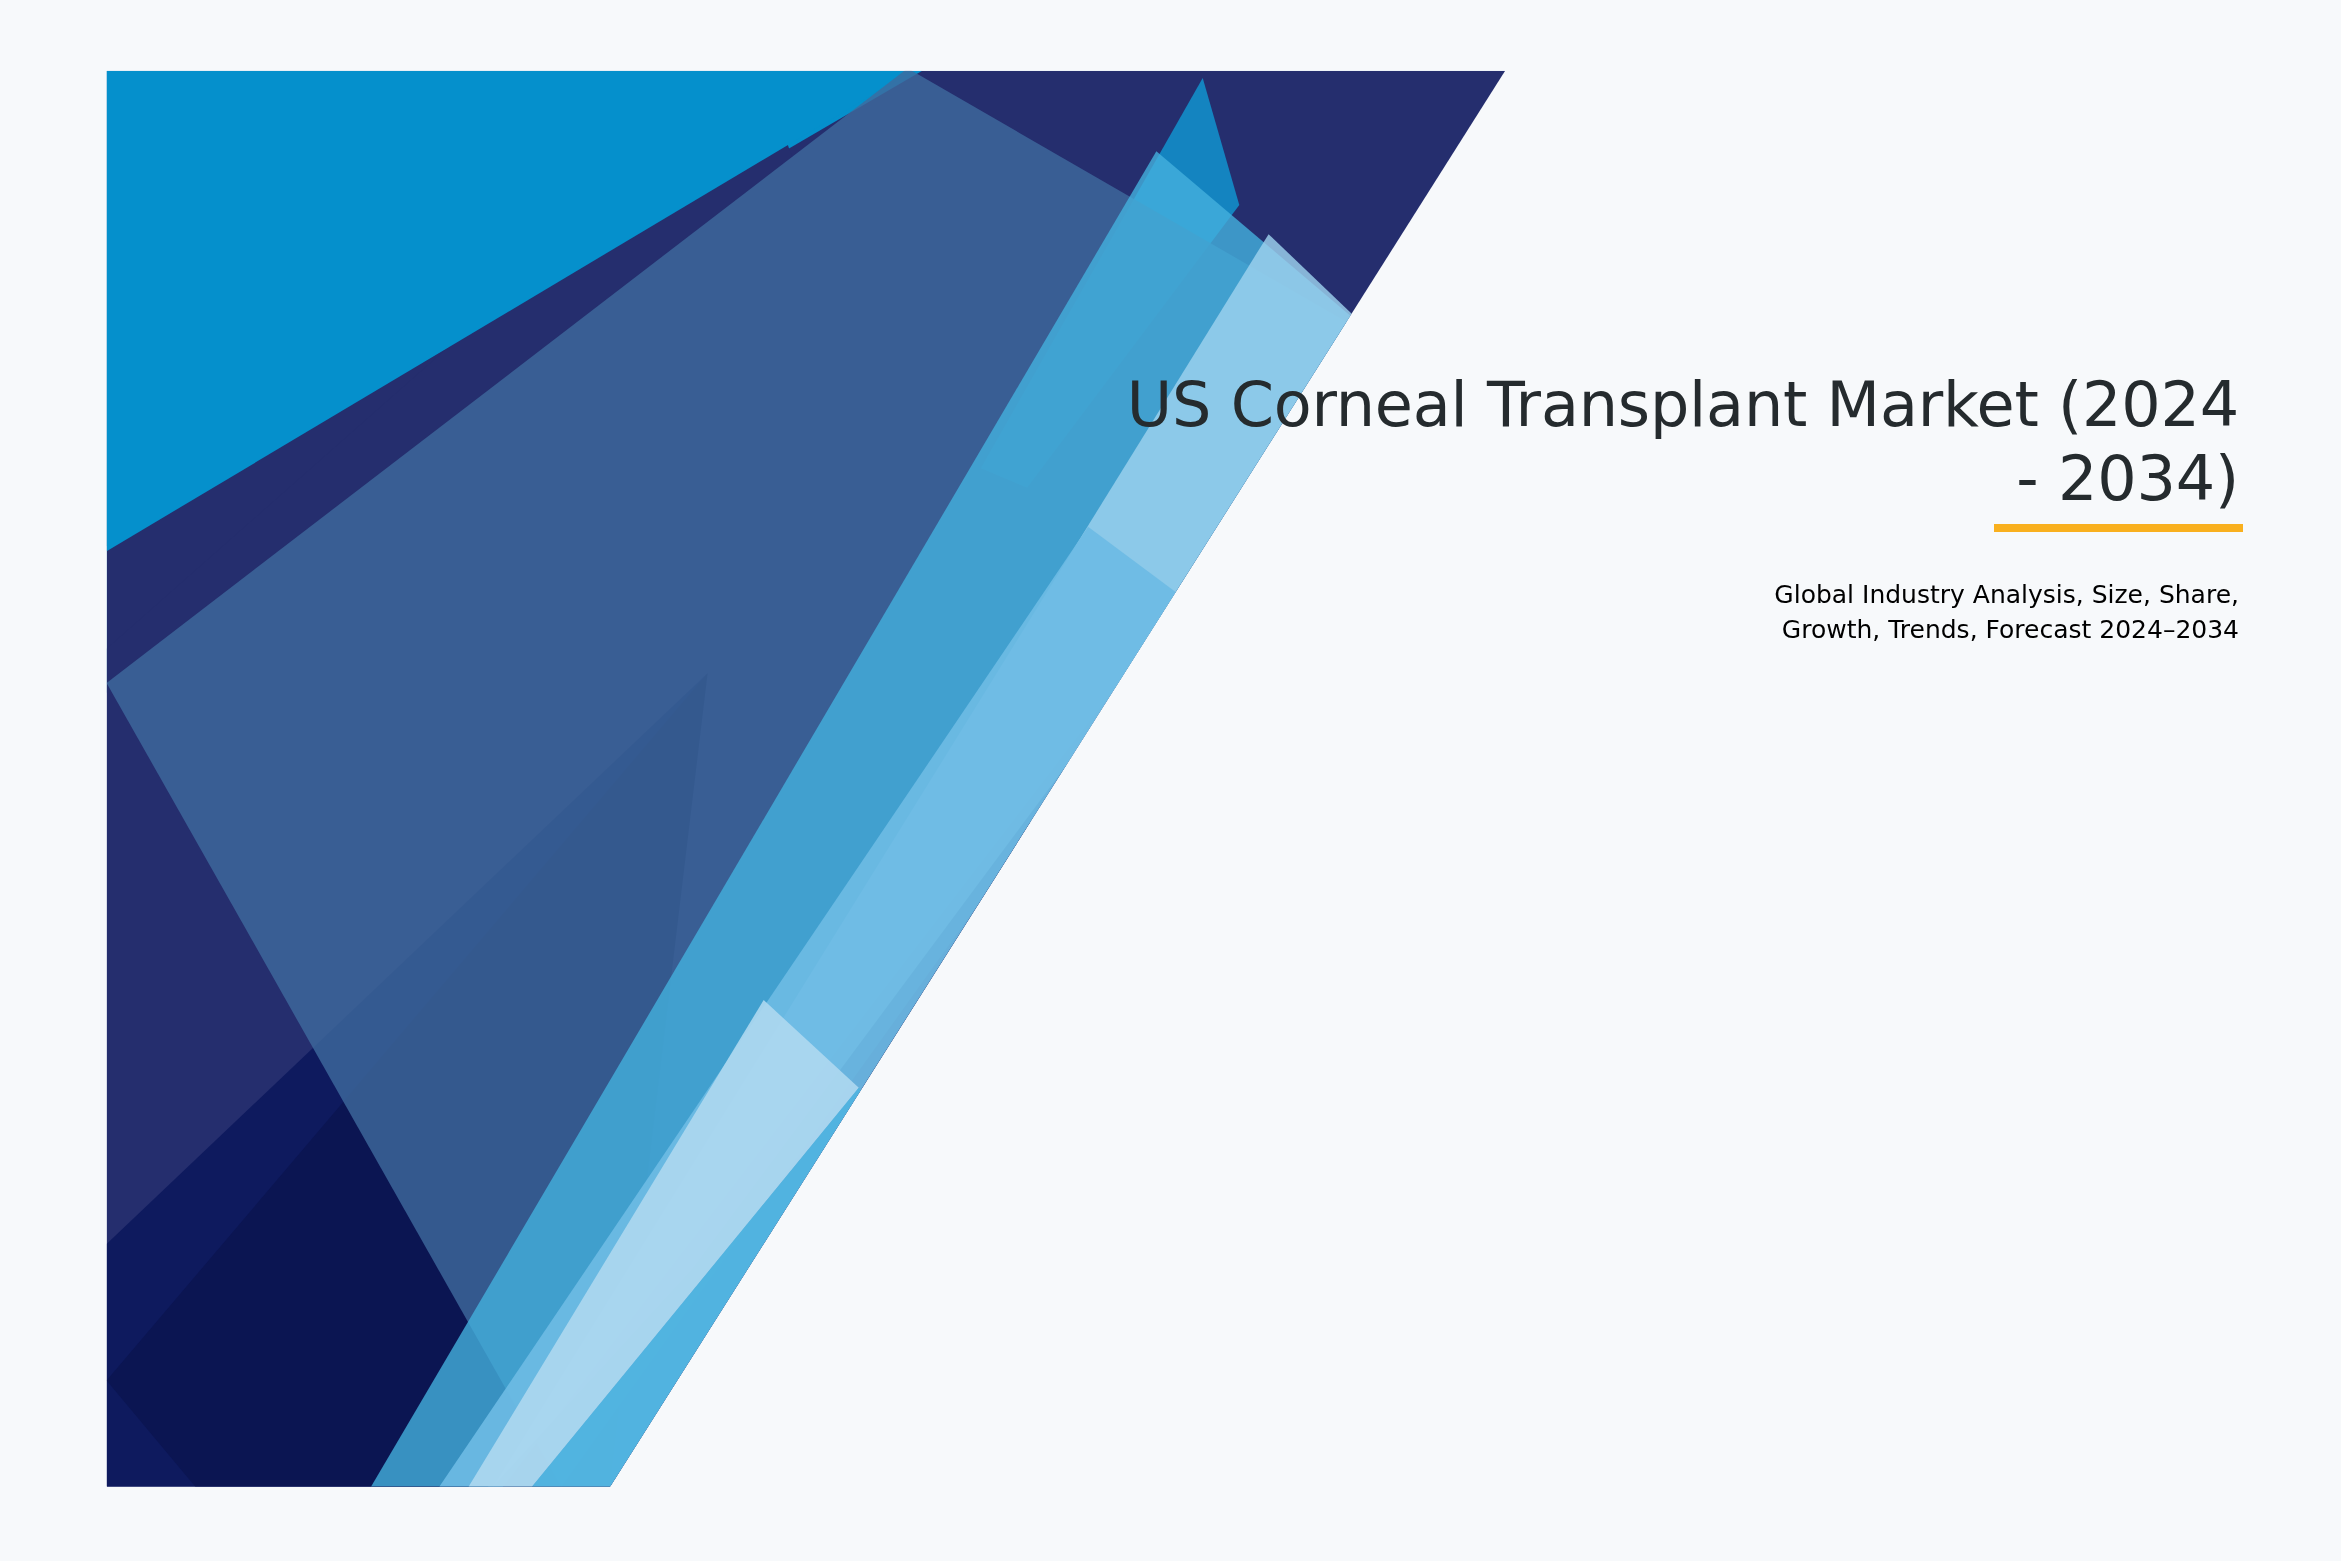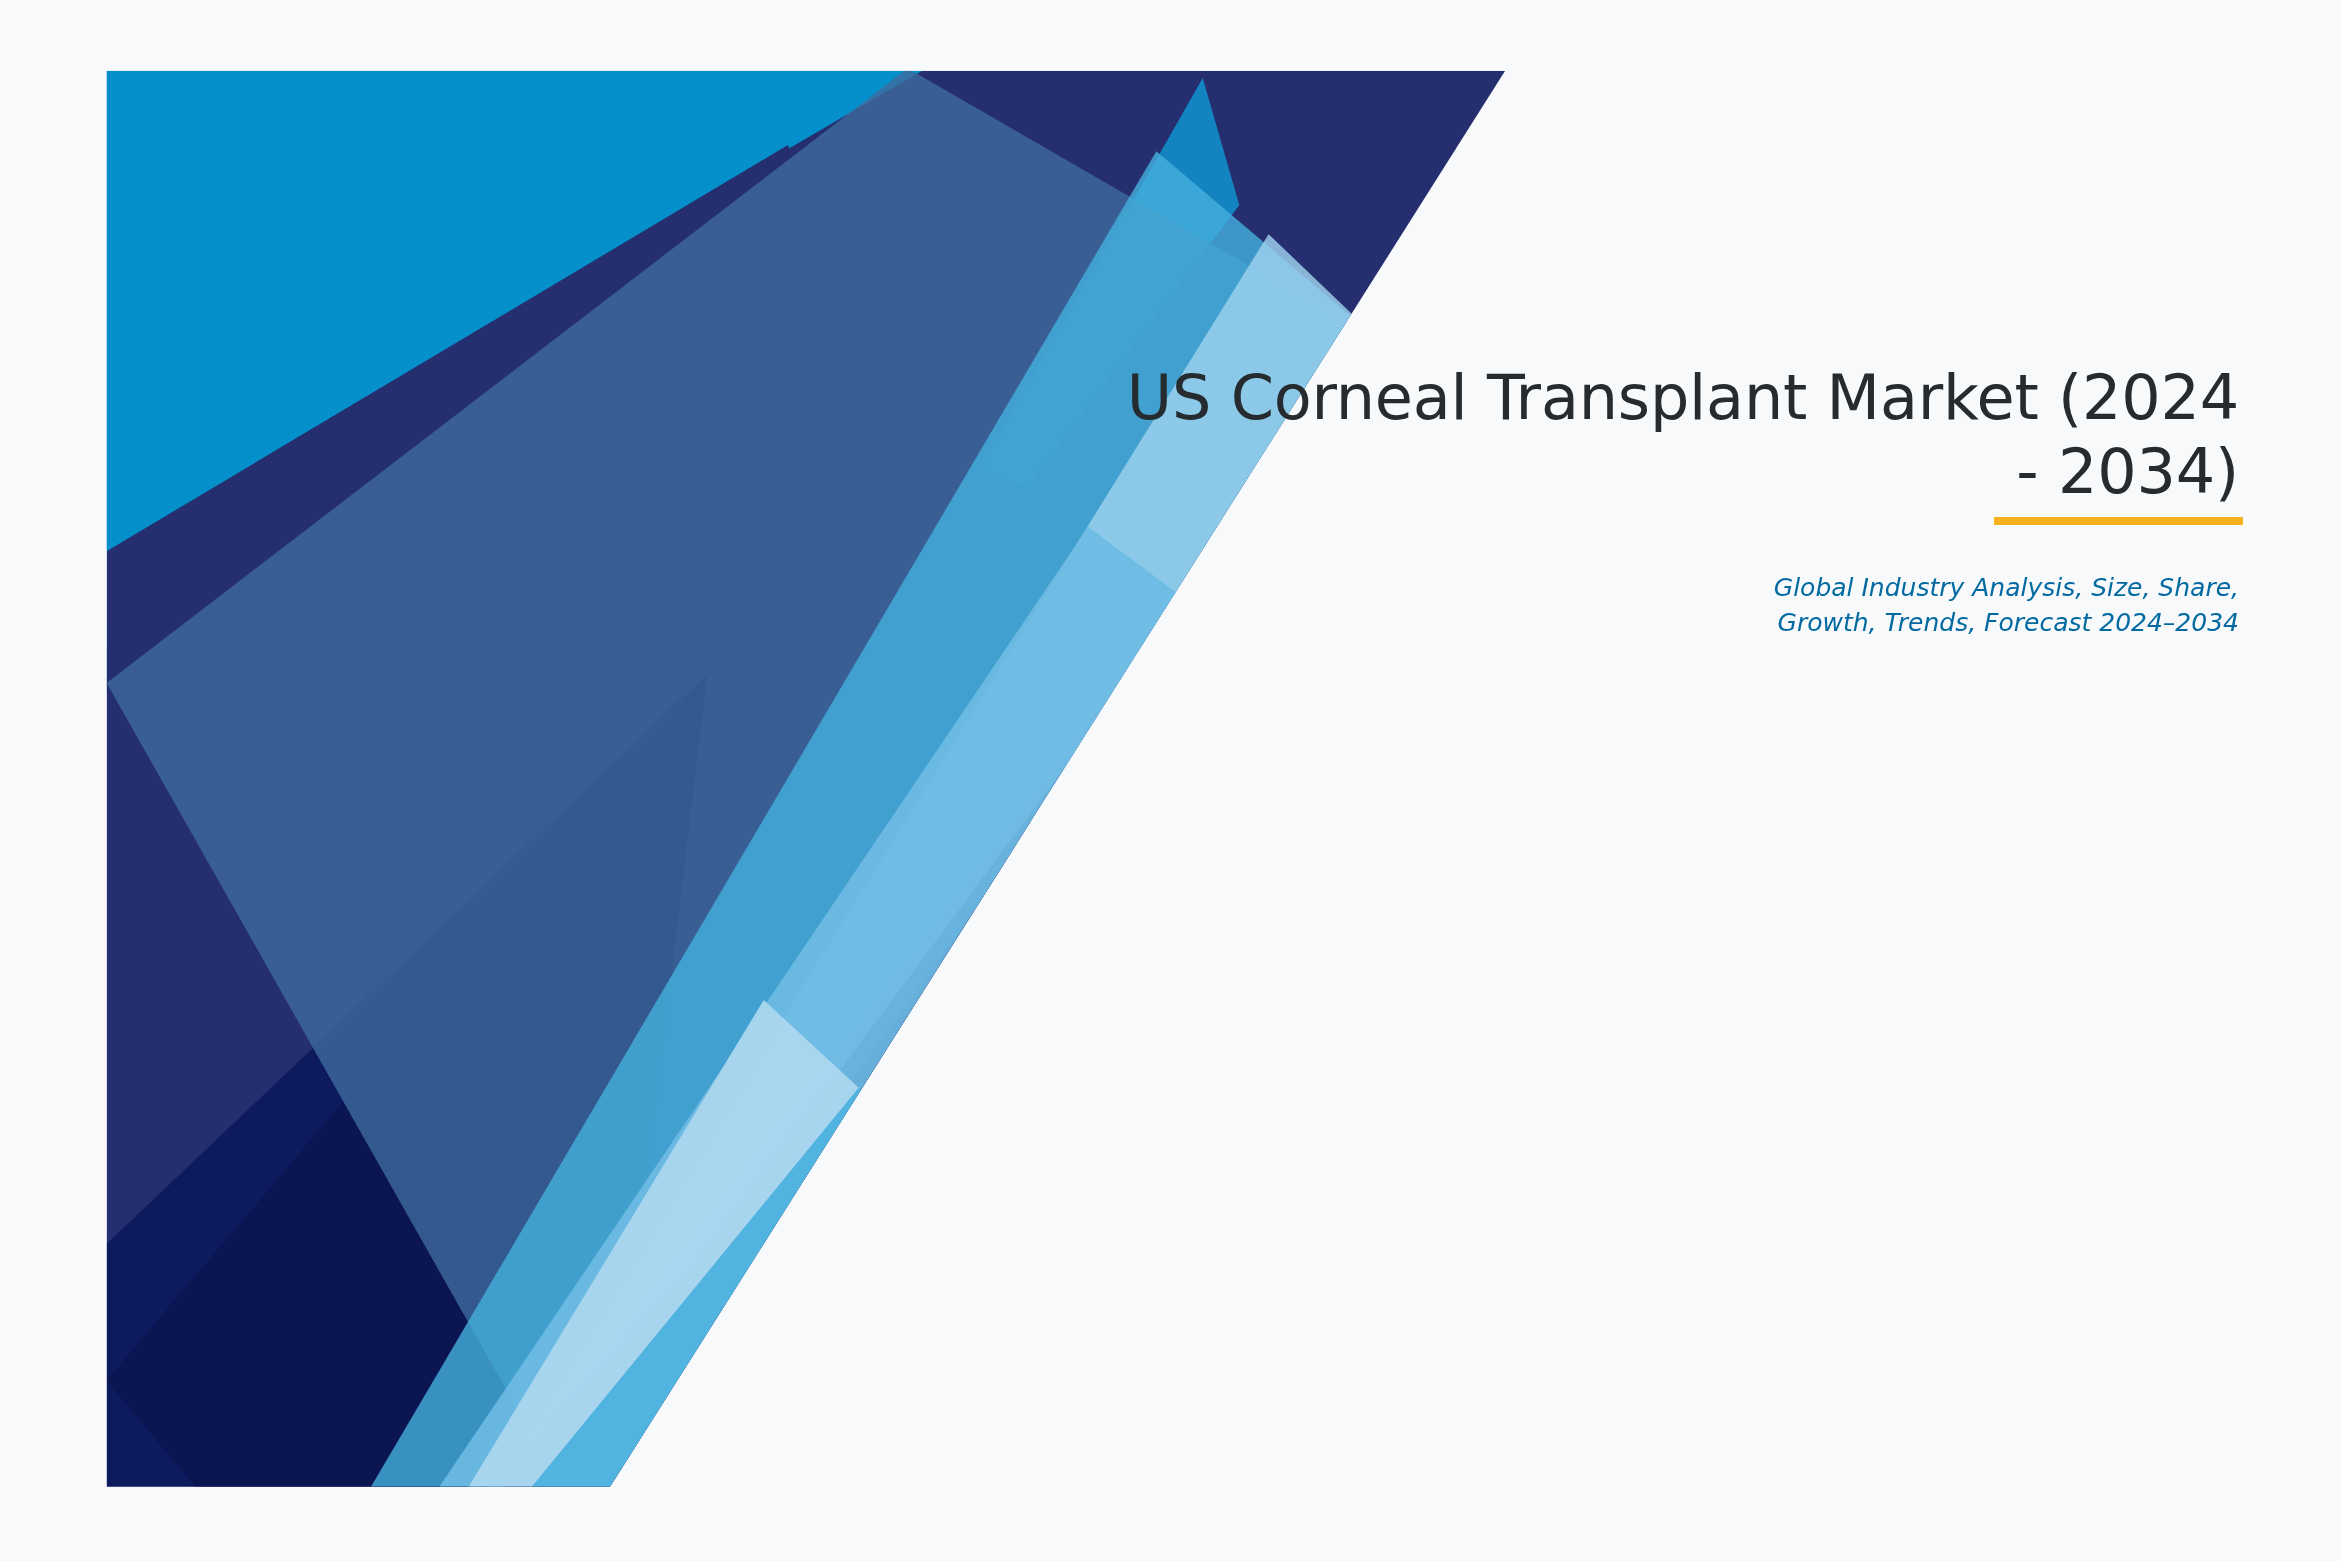--- a/index.html
+++ b/index.html
@@ -36,20 +36,21 @@
     position: absolute;
     right: 103px;
     top: 361px;
     width: 1200px;
     text-align: right;
   }
 
   #title-wrap {
     position: relative;
     display: block;
+    margin-top: 7px;
   }
 
   #page-title {
     margin: 0;
     font-family: "DejaVu Sans", sans-serif;
     font-weight: 400;
     font-size: 62px;
     line-height: 1.19;
     letter-spacing: -0.2px;
     color: #252b2e;
@@ -126,19 +127,19 @@
   </svg>
 
   <div id="text-block">
 
     <div id="title-wrap">
       <div id="title-accent-bar" style="background: rgb(249, 176, 30);"></div>
       <h1 id="page-title" style="color: rgb(37, 43, 46);">US Corneal Transplant Market (2024
 - 2034)</h1>
     </div>
 
-    <p id="page-subtitle" style="color: #0369a1; font-style: italic;">Global Industry Analysis, Size, Share,
+    <p id="page-subtitle" style="color: #000000;">Global Industry Analysis, Size, Share,
 Growth, Trends, Forecast 2024–2034</p>
 
   </div>
 
 </div>
 
 
 </body></html>

